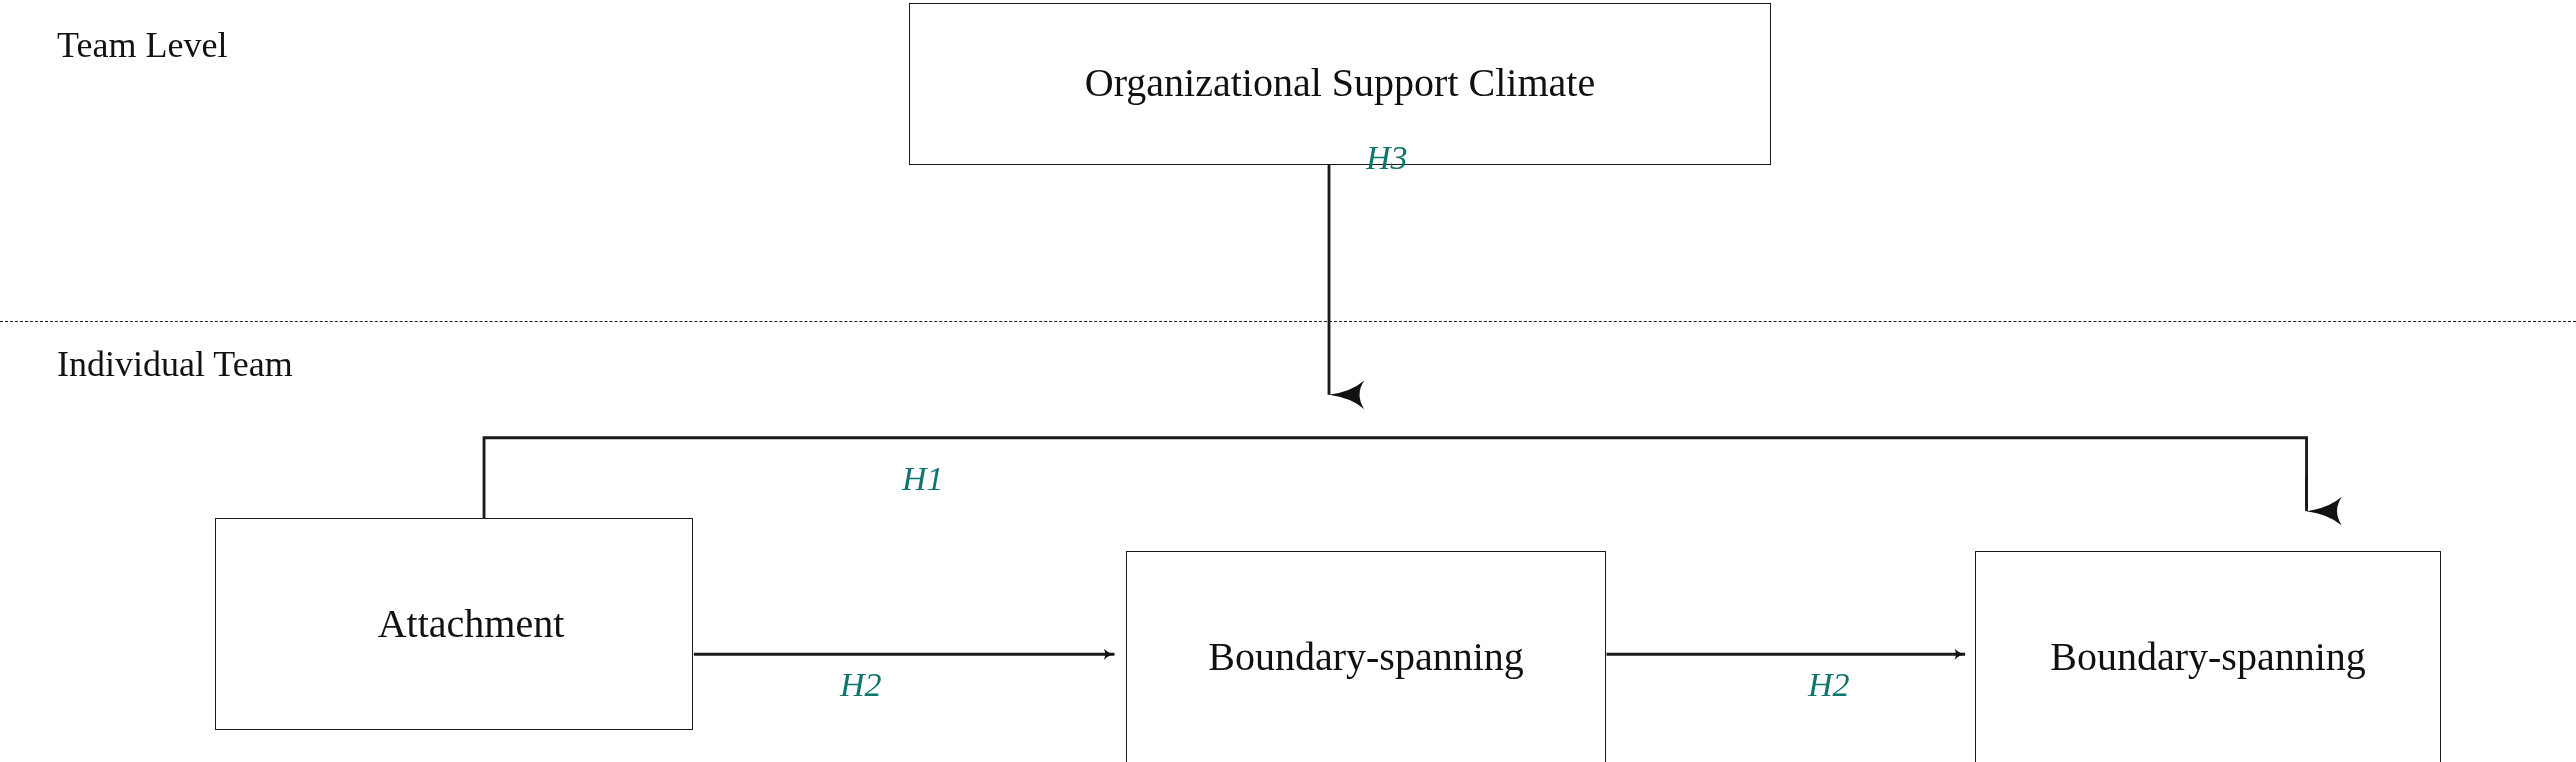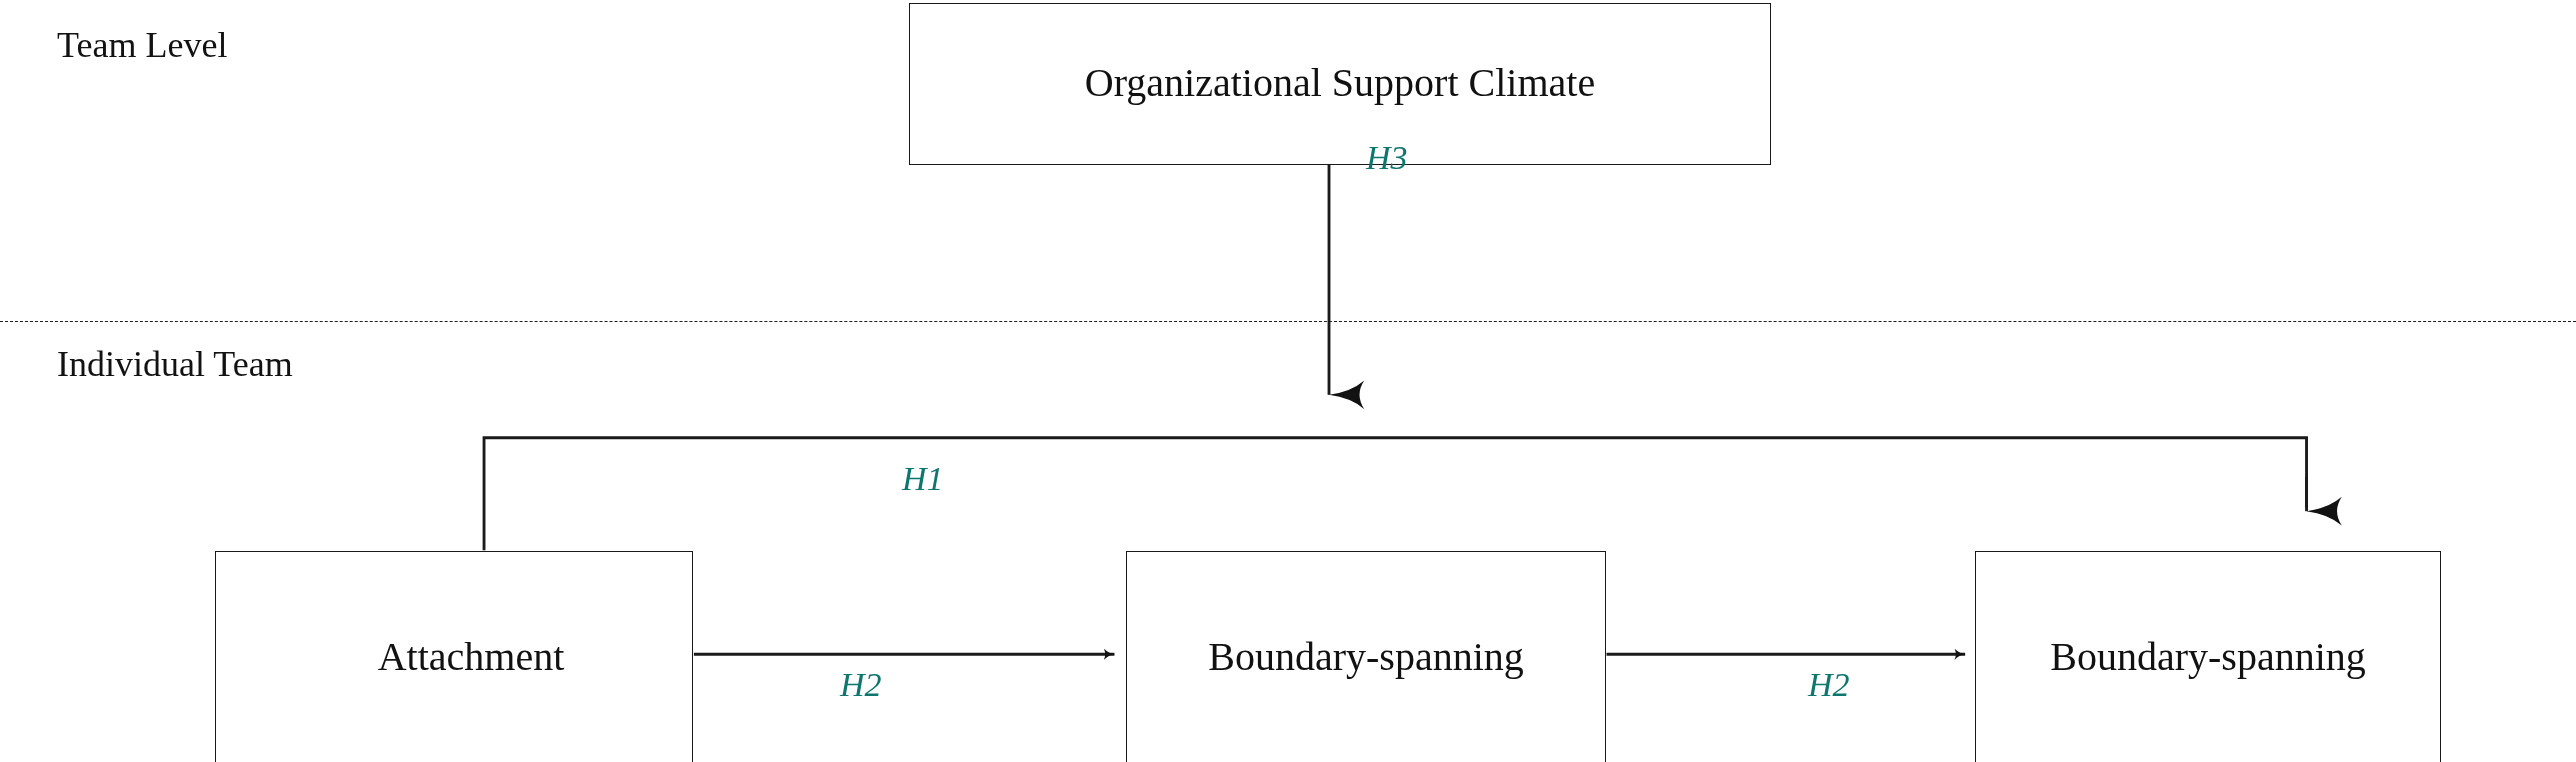--- a/index.html
+++ b/index.html
@@ -35,21 +35,21 @@
     align-items: center;
     justify-content: center;
     text-align: center;
     font-size: 40px;
     line-height: 1.22;
     color: #111111;
   }
   .node-box span { display: block; padding: 0 9.5px; }
 
   #node-org-support  { left: 909px;  top: 2.9px;   width: 862px; height: 162px; }
-  #node-attachment   { left: 215px;  top: 551px; width: 478px; height: 212px; padding-left: 34px; }
+  #node-attachment   { left: 215px;  top: 518px; width: 478px; height: 212px; padding-left: 34px; }
   #node-self-efficacy{ left: 1126px; top: 551px; width: 480px; height: 212px; }
   #node-behavior     { left: 1975px; top: 551px; width: 466px; height: 212px; }
 
   .divider-dashed {
     position: absolute;
     left: 0;
     top: 321px;
     width: 2576px;
     height: 0;
     border-top: 1.9px dashed #1e1e1e;

